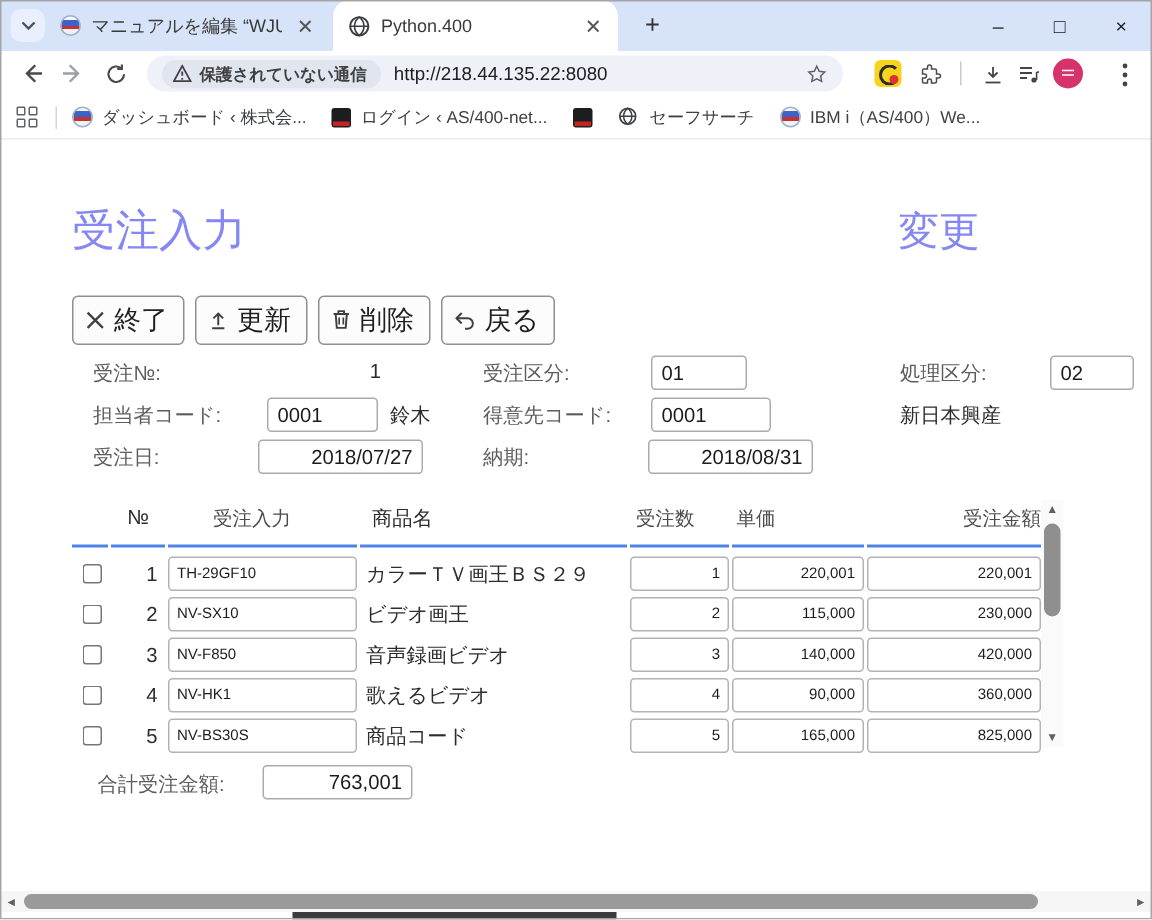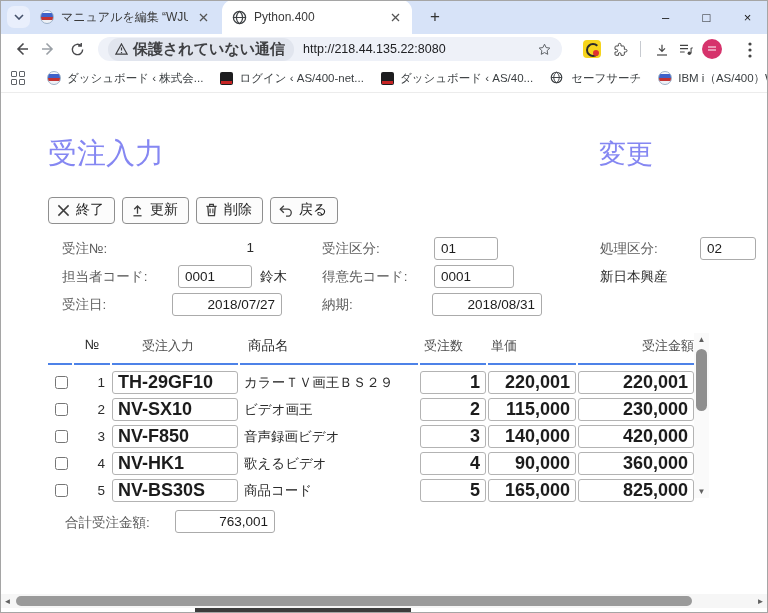--- a/index.html
+++ b/index.html
@@ -24,21 +24,21 @@
   .win-btn { width:41px; height:34px; display:flex; align-items:center; justify-content:center; color:#1a1a1a; font-size:13px; }
   .favicon-site { width:14px; height:14px; border-radius:50%; border:1px solid #9db1c8; background:linear-gradient(#f4f6fb 18%, #3f62c9 18% 52%, #c23333 52% 72%, #eef1f6 72%); flex:0 0 auto; }
   .favicon-globe { width:15px; height:15px; color:#3c4043; flex:0 0 auto; }
   .favicon-terminal { width:13px; height:13px; border-radius:2px; background:#1d1d1f; position:relative; flex:0 0 auto; }
   .favicon-terminal::after { content:""; position:absolute; left:1px; right:1px; bottom:1px; height:3px; background:#c62424; }
 
   
   .toolbar { position:absolute; top:34px; left:0; right:0; height:30px; background:#fff; }
   .nav-icon { position:absolute; top:4px; width:22px; height:22px; display:flex; align-items:center; justify-content:center; color:#49494c; }
   .omnibox { position:absolute; left:98px; top:3px; width:464px; height:24px; background:#eef1f8; border-radius:13px; display:flex; align-items:center; padding:0 10px 0 10px; }
-  .sec-chip { display:flex; align-items:center; gap:5px; background:#e1e5ee; border-radius:11px; padding:2px 9px 2px 7px; color:#3f4043; font-size:15px; font-weight:bold; white-space:nowrap; }
+  .sec-chip { display:flex; align-items:center; gap:5px; background:#e1e5ee; border-radius:11px; padding:2px 9px 2px 7px; color:#3f4043; font-size:11px; font-weight:bold; white-space:nowrap; }
   .url-text { margin-left:9px; font-size:12.5px; color:#202124; white-space:nowrap; flex:1; }
   .star-icon { color:#5f6368; margin-left:4px; }
   .tb-icon { position:absolute; top:6px; width:20px; height:20px; display:flex; align-items:center; justify-content:center; color:#444; }
   .ext-yellow { position:absolute; left:583px; top:6px; width:18px; height:18px; border-radius:4px; background:#f6d41c; }
   .ext-yellow::before { content:""; position:absolute; left:3px; top:3px; width:10px; height:10px; border:2.5px solid #2b2b2b; border-right-color:transparent; border-radius:50%; }
   .ext-yellow::after { content:""; position:absolute; right:2px; bottom:2px; width:6px; height:6px; border-radius:50%; background:#e03131; }
   .tb-sep { position:absolute; left:640px; top:7px; width:1px; height:16px; background:#c7cad0; }
   .avatar { position:absolute; left:702px; top:5px; width:20px; height:20px; border-radius:50%; background:#d6336c; display:flex; align-items:center; justify-content:center; color:#fff; font-size:7px; overflow:hidden; }
 
   
@@ -47,21 +47,21 @@
   .apps-grid span { border:1.5px solid #5f6368; border-radius:1px; }
   .bm-sep { width:1px; height:15px; background:#d4d4d4; margin:0 10px 0 12px; }
   .bm-item { display:flex; align-items:center; gap:6px; margin-right:17px; white-space:nowrap; }
 
   
   .content { position:absolute; top:94px; left:0; right:0; bottom:0; background:#fff; }
   .page-title { position:absolute; left:48px; top:40px; font-size:29px; color:#8587f2; }
   .page-mode  { position:absolute; left:599px; top:42px; font-size:27px; color:#8587f2; }
 
   .action-bar { position:absolute; left:48px; top:103px; display:flex; gap:7px; }
-  .btn { display:flex; align-items:center; gap:6px; border:1px solid #8f8f8f; border-radius:4px; background:#fcfcfc; padding:3px 10px 4px 8px; font-size:14px; color:#1f1f1f; cursor:default; }
+  .btn { display:flex; align-items:center; gap:6px; border:1px solid #8f8f8f; border-radius:4px; background:#fcfcfc; padding:3px 10px 4px 8px; font-size:18px; color:#1f1f1f; cursor:default; }
   .btn svg { color:#3f3f3f; }
 
   .form-area { position:absolute; left:0; top:140px; width:691px; height:100px; font-size:13.5px; color:#5d5d5d; }
   .flabel { position:absolute; white-space:nowrap; }
   .fvalue { position:absolute; color:#2c2c2c; white-space:nowrap; }
   .finput { position:absolute; height:23px; border:1px solid #ababab; border-radius:3px; font-size:13.5px; color:#1c1c1c; padding:0 6px; font-family:inherit; background:#fff; }
   .finput.right { text-align:right; }
 
   
   .order-table { position:absolute; left:48px; top:239px; width:646px; }
@@ -76,21 +76,21 @@
   .col-qty { width:66px; }
   .col-price{ width:88px; }
   .col-amt { width:116px; }
   .hc.col-cb { padding-left:0; }
   .hc.col-no { text-align:center; padding-right:0; }
   .hc.col-code { padding-left:30px; }
   .hc.col-name { padding-left:8px; }
   .hc.col-qty { padding-left:4px; }
   .hc.col-price { padding-left:3px; }
   .hc.col-amt { padding-left:22px;text-align:right; }
-  .cell-input { width:100%; height:23px; border:1px solid #b3b3b3; border-radius:3px; font-size:18px; color:#1c1c1c; padding:0 5px; font-family:inherit; background:#fff;font-weight:bold; }
+  .cell-input { width:100%; height:23px; border:1px solid #b3b3b3; border-radius:3px; font-size:10px; color:#1c1c1c; padding:0 5px; font-family:inherit; background:#fff; }
   .cell-input.right { text-align:right; }
   .row-check { width:13px; height:13px; }
 
   
   .v-scroll { position:absolute; left:694px; top:239px; width:15px; height:165px; background:#fafafa; }
   .v-scroll .arrow { position:absolute; left:0; width:15px; height:13px; display:flex; align-items:center; justify-content:center; color:#606060; font-size:8px; }
   .v-scroll .arrow.up { top:0; }
   .v-scroll .arrow.down { bottom:0; }
   .v-thumb { position:absolute; left:2px; top:16px; width:11px; height:62px; border-radius:6px; background:#8f8f8f; }
 
@@ -229,21 +229,20 @@
   <span class="bm-item">
     <span class="favicon-site"></span>
     <span>ダッシュボード ‹ 株式会...</span>
   </span>
   <span class="bm-item">
     <span class="favicon-terminal"></span>
     <span>ログイン ‹ AS/400-net...</span>
   </span>
   <span class="bm-item">
     <span class="favicon-terminal"></span>
-    <span>ダッシュボード ‹ AS/40...</span>
   </span>
   <span class="bm-item">
     <span class="favicon-globe">
       <svg width="13" height="13" viewBox="0 0 16 16">
           <circle cx="8" cy="8" r="6.5" fill="none" stroke="#3c4043" stroke-width="1.4"></circle>
           <path d="M1.5 8h13M8 1.5c-4.5 3.5-4.5 9.5 0 13 4.5-3.5 4.5-9.5 0-13z" fill="none" stroke="#3c4043" stroke-width="1.2"></path>
         </svg>
     </span>
     <span>セーフサーチ</span>
   </span>

